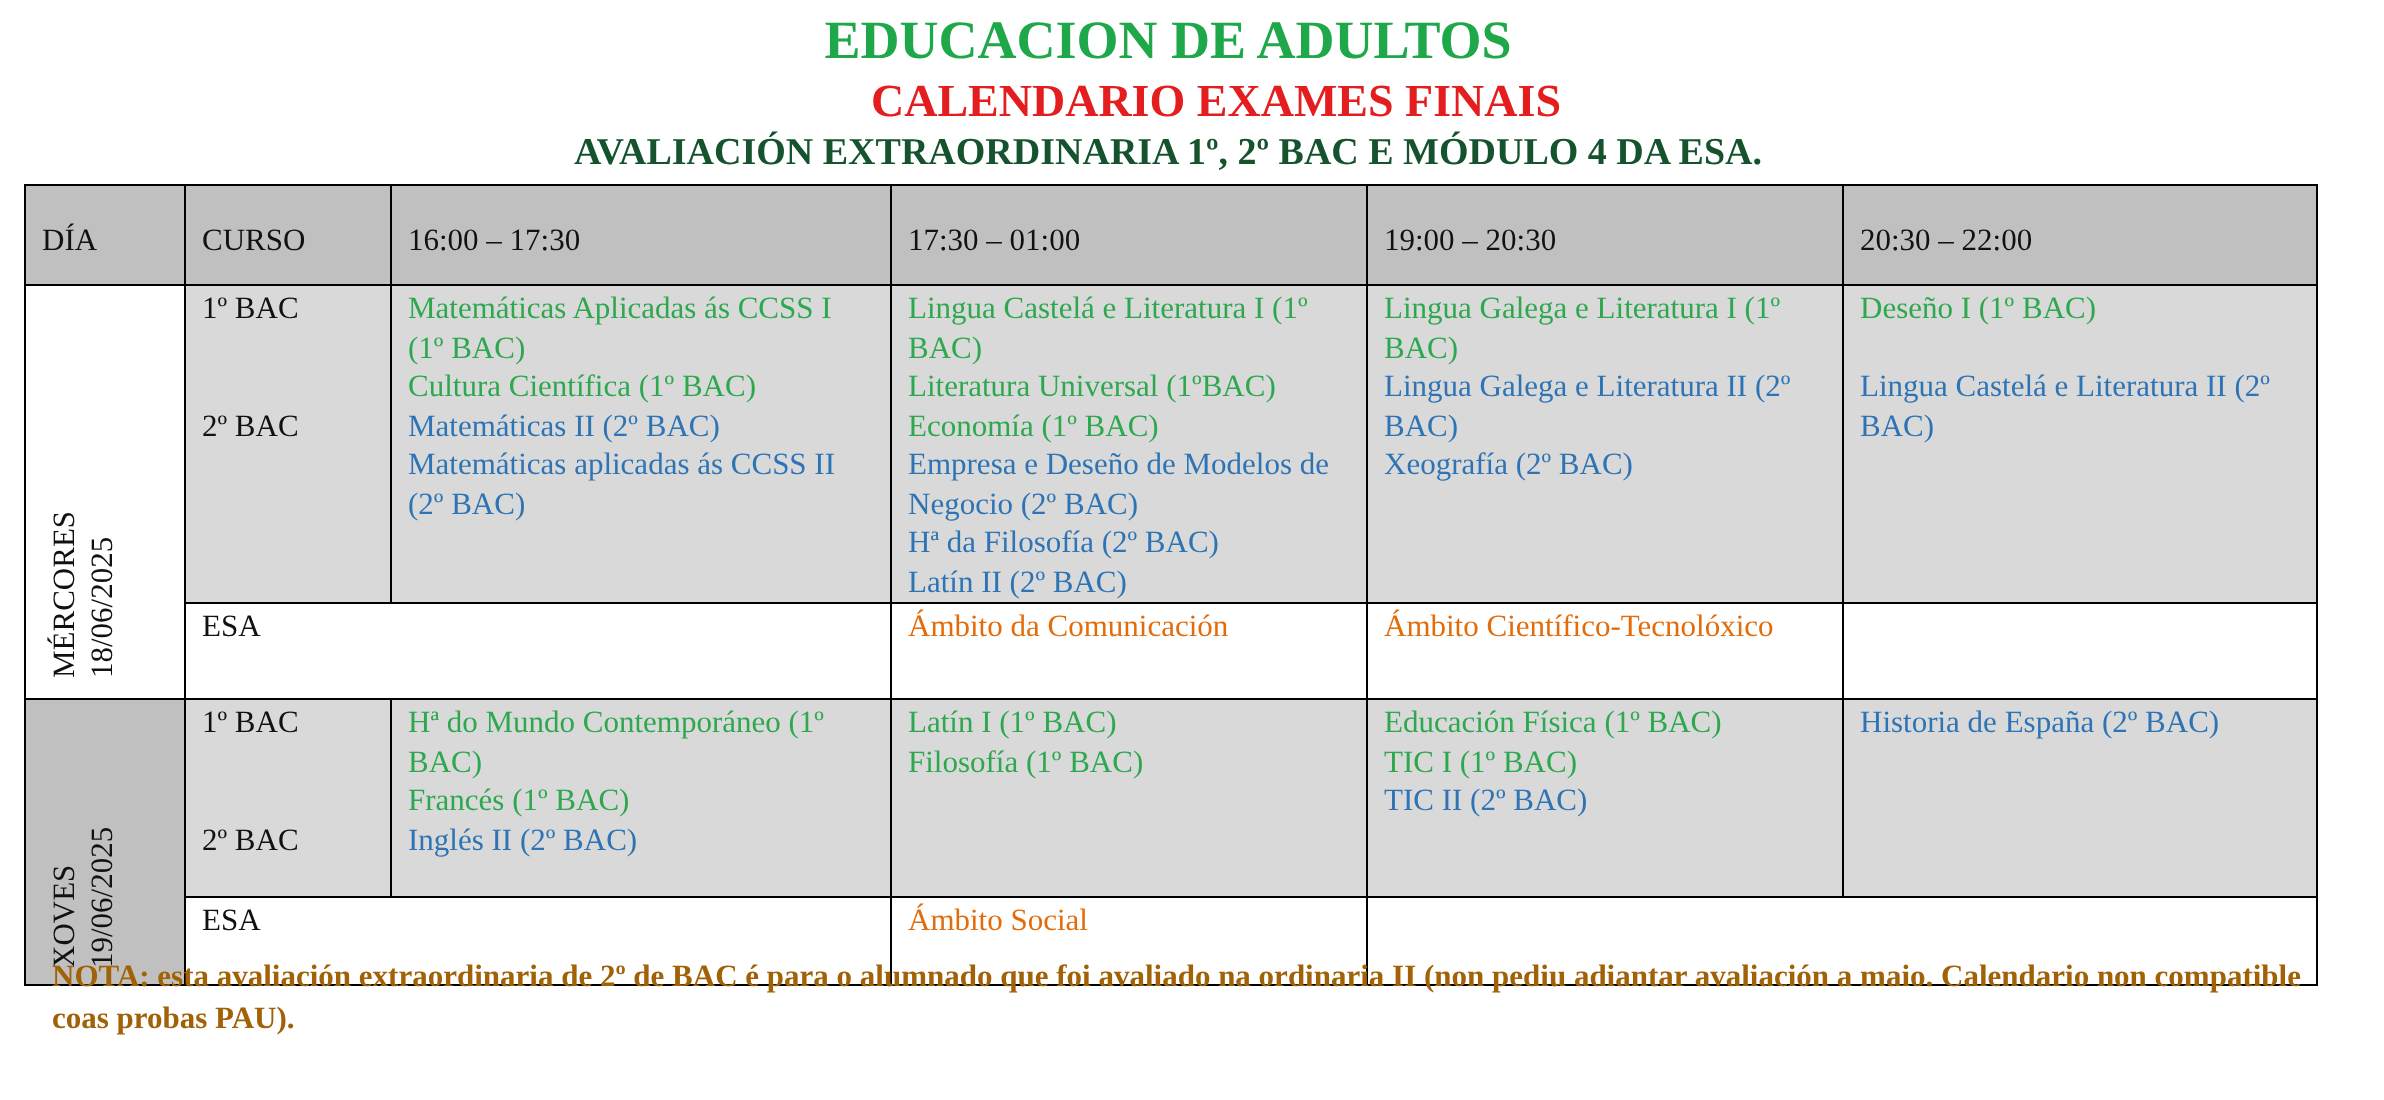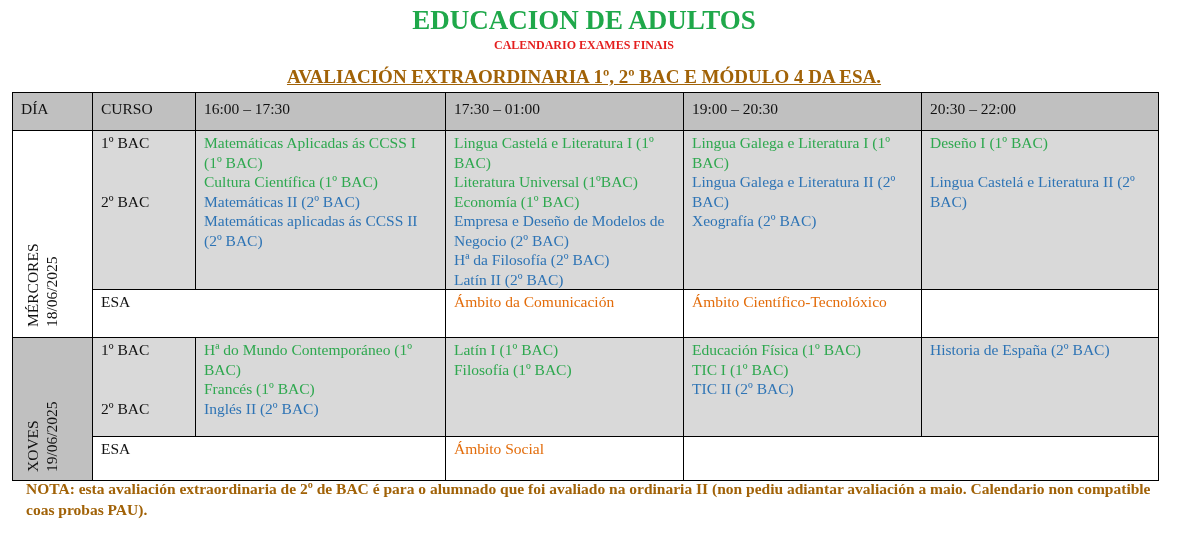--- a/index.html
+++ b/index.html
@@ -1,23 +1,23 @@
 <!DOCTYPE html>
 <html><head>
 <meta charset="utf-8">
 <style>
   html, body { margin: 0; padding: 0; background: #ffffff; }
   body { width: 1192px; height: 550px; position: relative; overflow: hidden; font-family: "Liberation Serif", "DejaVu Serif", serif; }
   .title { position: absolute; left: 0; width: 1168px; text-align: center; font-weight: bold; letter-spacing: 0; }
   .t1 { top: 5px; font-size: 27px; color: #1fa84a; }
-  .t2 { top: 38px; font-size: 12px; color: #e41e1e; }
-  .t3 { top: 66px; font-size: 19px; color: #a16207; text-decoration: underline; }
+  .t2 { top: 38px; font-size: 23px; color: #e41e1e; padding-left: 24px; }
+  .t3 { top: 66px; font-size: 19px; color: #14532d; }
   table.cal { position: absolute; left: 12px; top: 92px; border-collapse: collapse; table-layout: fixed; width: 1146px; }
   table.cal td, table.cal th { border: 1.5px solid #000; padding: 2px 8px 0 8px; vertical-align: top; font-size: 15.5px; line-height: 19.5px; font-weight: normal; text-align: left; color: #111; }
-  table.cal th { background: #c0c0c0; height: 31px; padding-top: 6px; }
+  table.cal th { background: #c0c0c0; height: 31px; padding-top: 18px; }
   .gray { background: #d9d9d9; }
   .white { background: #ffffff; }
   .day { vertical-align: bottom !important; padding: 0 !important; position: relative; }
   .day-inner { position: absolute; left: 10px; bottom: 12px; transform: rotate(-90deg); transform-origin: left bottom; white-space: nowrap; line-height: 19px; font-size: 15.5px; translate: 38px 0; }
   .curso-line { display: block; }
   .g { color: #2ea84f; display: block; }
   .b { color: #2e74b5; display: block; }
   .o { color: #e36c0a; display: block; }
   .note { position: absolute; left: 26px; top: 478px; width: 1150px; color: #a16207; font-weight: bold; font-size: 15.5px; line-height: 21px; }
 </style>

